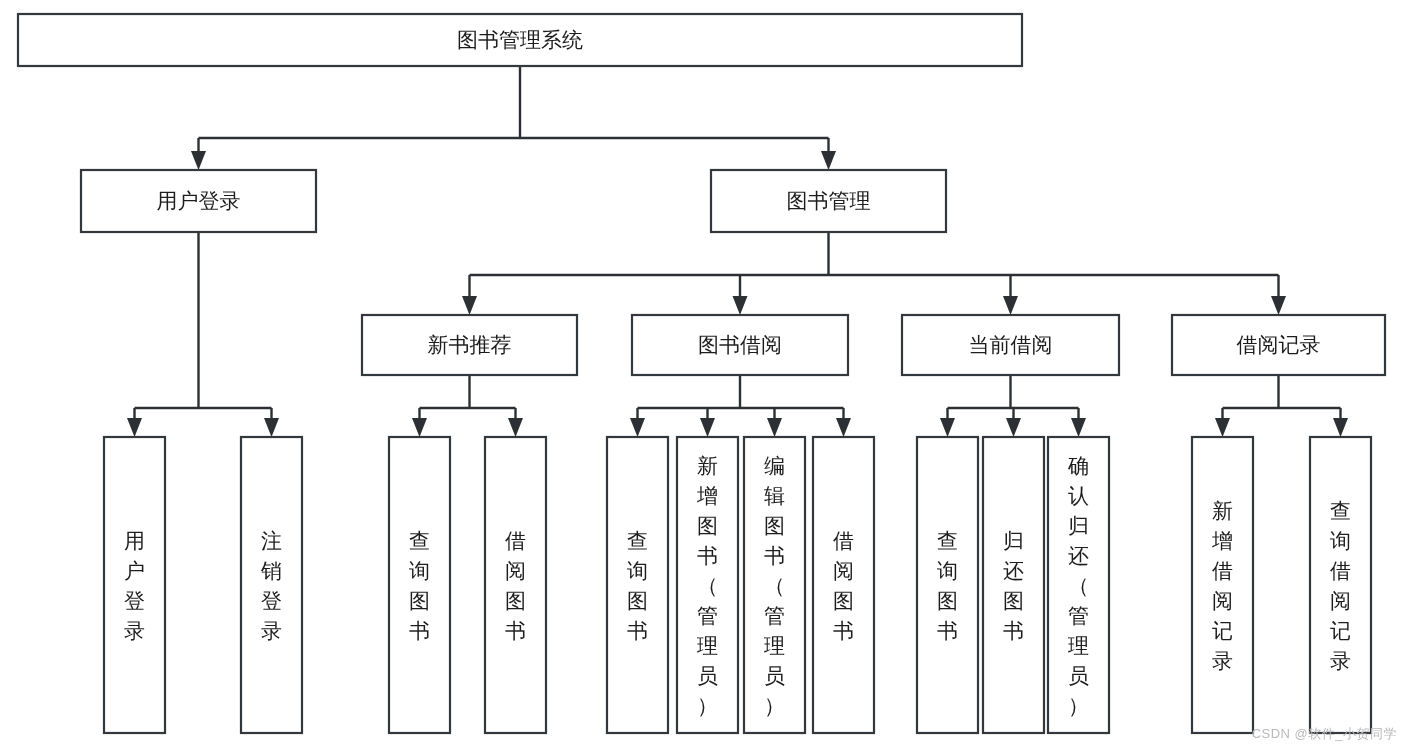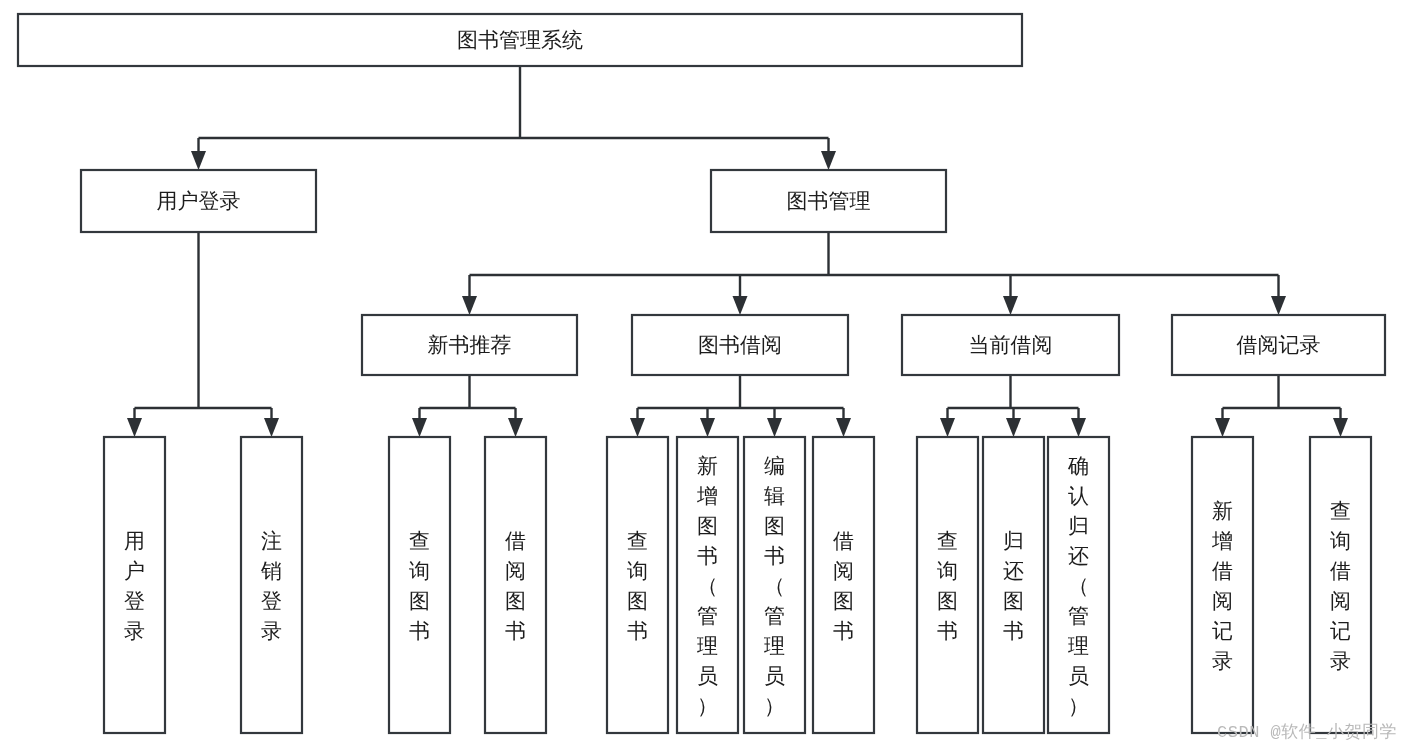--- a/index.html
+++ b/index.html
@@ -43,22 +43,22 @@
     fill: none;
   }
   .arrow-head {
     fill: #2c3034;
     stroke: none;
   }
   .watermark {
     position: absolute;
     right: 8px;
     bottom: 4px;
-    font-family: Liberation Mono, monospace;
-    font-size: 17px;
+    font-family: Liberation Sans, sans-serif;
+    font-size: 13px;
     color: #b9b9b9;
     letter-spacing: 0.5px;
     white-space: nowrap;
     pointer-events: none;
     text-align: right;
   }
 </style>
 </head>
 <body>
 

